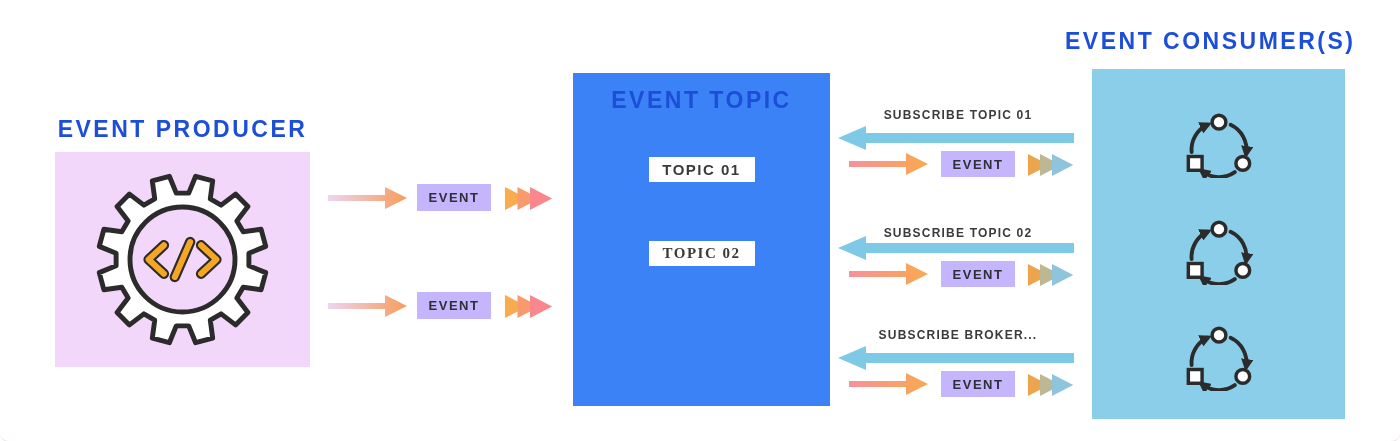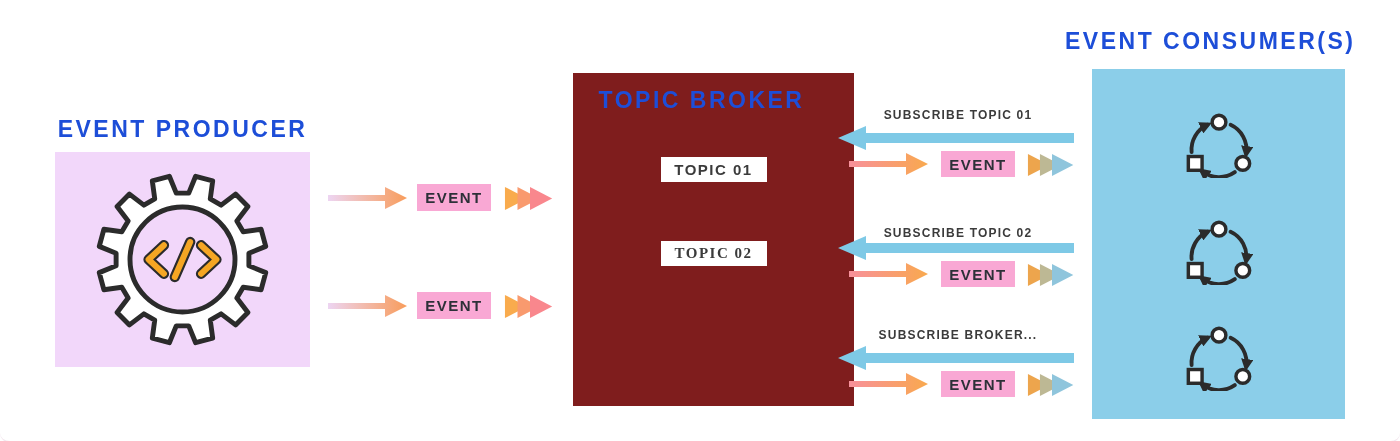--- a/index.html
+++ b/index.html
@@ -8,30 +8,30 @@
     font-family:"Liberation Sans", sans-serif;overflow:hidden;
     border-bottom:2px solid #f3e7ee;border-radius:0 0 10px 10px;
   }
   .abs{position:absolute;}
   .section-title{
     font-size:23px;font-weight:700;letter-spacing:2.5px;color:#1d4ed8;
     text-align:center;white-space:nowrap;
   }
   .producer-box{left:55px;top:152px;width:255px;height:215px;background:#f2d7fa;
     display:flex;align-items:center;justify-content:center;}
-  .broker-box{left:573px;top:73px;width:257px;height:333px;background:#7f1d1d;padding-left:24px;}
+  .broker-box{left:573px;top:73px;width:257px;height:333px;background:#3b82f6;}
   .broker-title{left:573px;top:87px;width:257px;}
   .consumer-box{left:1092px;top:69px;width:253px;height:350px;background:#8bcee9;}
   .topic-chip{
     position:absolute;left:50%;transform:translateX(-50%);width:106px;height:25px;
     background:#ffffff;color:#3b3b3b;font-size:15px;font-weight:700;letter-spacing:1.5px;
     text-align:center;line-height:25px;white-space:nowrap;
   }
   .event-badge{
-    background:#f9a8d4;color:#2d3038;font-size:15px;font-weight:700;letter-spacing:1.5px;
+    background:#c4b5fd;color:#2d3038;font-size:13px;font-weight:700;letter-spacing:1.5px;
     text-align:center;display:flex;align-items:center;justify-content:center;white-space:nowrap;
   }
   .sub-label{
     font-size:12px;font-weight:700;letter-spacing:1.2px;color:#3b3b3b;
     text-align:center;white-space:nowrap;
   }
   .cyc-arc{fill:none;stroke:#2b2b2b;stroke-width:4.5;stroke-linecap:round;marker-end:url(#cycArrow);}
   .cyc-node{fill:#ffffff;stroke:#2b2b2b;stroke-width:4;}
   .glyph-dark{stroke:#2b2b2b;stroke-width:9.5;fill:none;stroke-linecap:round;stroke-linejoin:round;}
   .glyph-orange{stroke:#f5a623;stroke-width:5.5;fill:none;stroke-linecap:round;stroke-linejoin:round;}
@@ -98,21 +98,21 @@
   <svg class="abs" style="left:504px;top:293px;" viewBox="0 0 54 28" width="52" height="27">
     <polygon points="1,2 24,14 1,26" fill="#F9AB4D"></polygon>
     <polygon points="14,2 37,14 14,26" fill="#F99A6E"></polygon>
     <polygon points="27,2 50,14 27,26" fill="#F9878D"></polygon>
   </svg>
 
   <div class="abs broker-box">
     <div class="topic-chip" style="top:84px;">TOPIC 01</div>
     <div class="topic-chip" style="top:168px;font-family:Liberation Serif, serif;">TOPIC 02</div>
   </div>
-  <div class="abs section-title broker-title">TOPIC BROKER</div>
+  <div class="abs section-title broker-title">EVENT TOPIC</div>
 
   <div class="abs sub-label" style="left:843px;top:108px;width:230px;">SUBSCRIBE TOPIC 01</div>
   <svg class="abs" style="left:836px;top:125px;" viewBox="0 0 238 26" width="238" height="26">
     <polygon points="238,8 30,8 30,1 2,13 30,25 30,18 238,18" fill="#7EC9E6"></polygon>
   </svg>
   <svg class="abs" style="left:848px;top:151px;" viewBox="0 0 80 26" width="82" height="26">
     <polygon points="0,10 57,10 57,2 79,13 57,24 57,16 0,16" fill="url(#gradDeliver)"></polygon>
   </svg>
   <div class="abs event-badge" style="left:941px;top:151px;width:74px;height:26px;">EVENT</div>
   <svg class="abs" style="left:1027px;top:152px;" viewBox="0 0 54 28" width="50" height="26">

